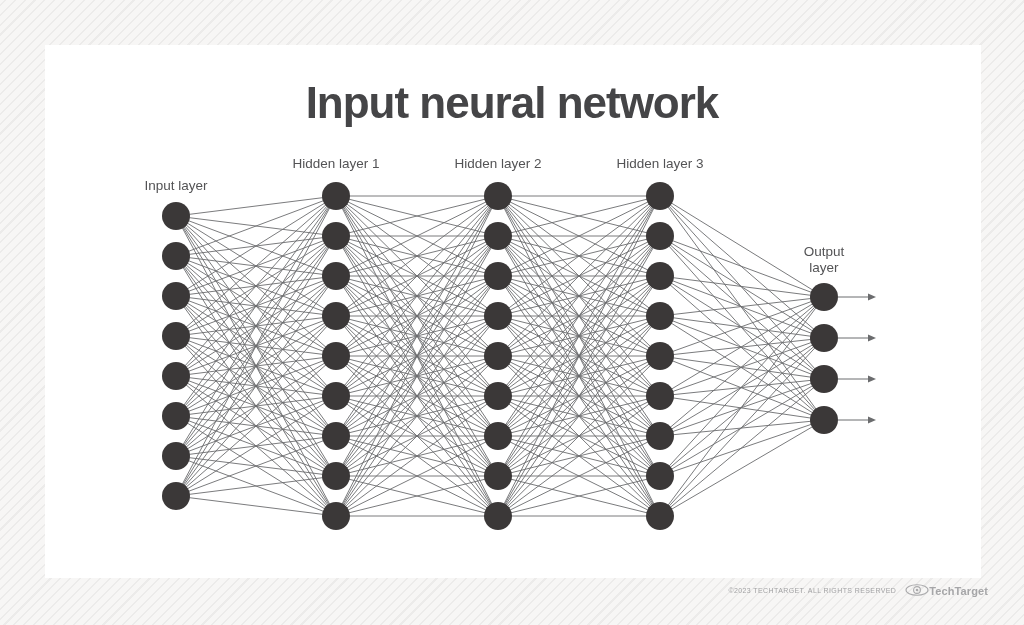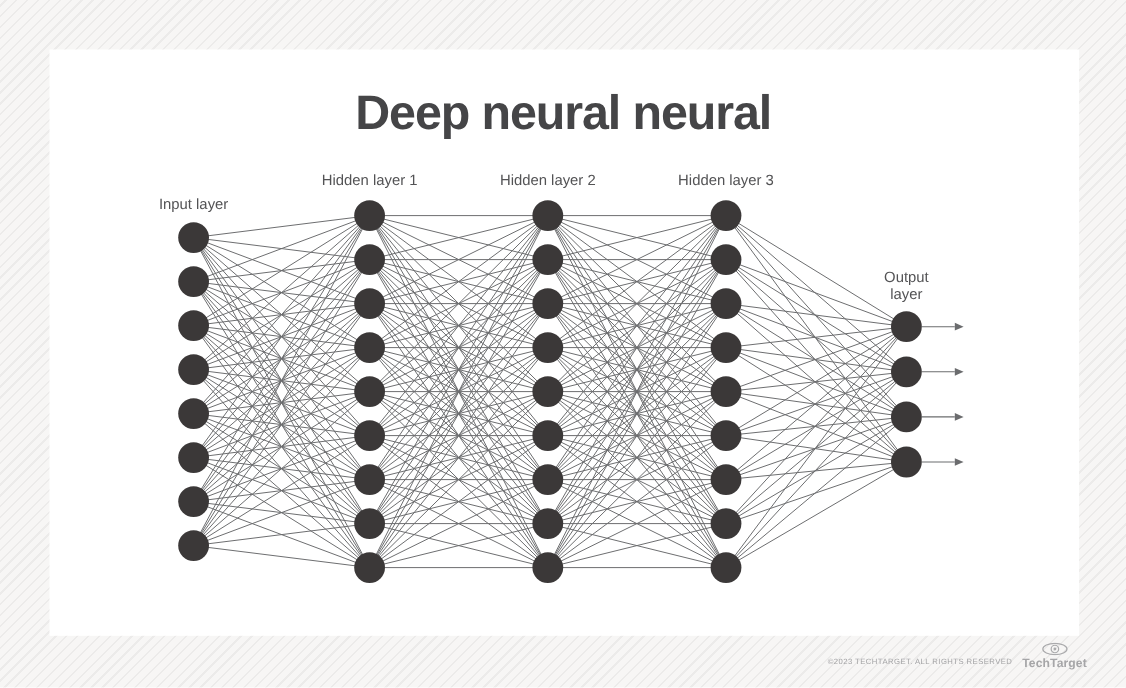--- a/index.html
+++ b/index.html
@@ -56,38 +56,37 @@
   .copyright {
     font-size: 7px;
     letter-spacing: 0.4px;
     color: #a2a2a4;
     text-transform: uppercase;
     padding-bottom: 3px;
     white-space: nowrap;
   }
   .brand {
     display: flex;
-    flex-direction: column;
     align-items: center;
   }
   .brand .eye { width: 24px; height: 12px; margin-bottom: 1px; }
   .brand-name {
     font-size: 11px;
     font-weight: bold;
     color: #a6a6a8;
     letter-spacing: 0.1px;
   }
 </style>
 </head>
 <body>
 
 <div class="stage">
   <div class="card"></div>
 
-  <div class="title">Deep neural neural</div>
+  <div class="title">Input neural network</div>
 
   <svg class="net-svg" id="network-svg" viewBox="0 0 1024 625">
       <g stroke="#6b6c6e" stroke-width="0.9" fill="none">
         <line x1="176" y1="216" x2="336" y2="196"></line>
         <line x1="176" y1="216" x2="336" y2="236"></line>
         <line x1="176" y1="216" x2="336" y2="276"></line>
         <line x1="176" y1="216" x2="336" y2="316"></line>
         <line x1="176" y1="216" x2="336" y2="356"></line>
         <line x1="176" y1="216" x2="336" y2="396"></line>
         <line x1="176" y1="216" x2="336" y2="436"></line>

